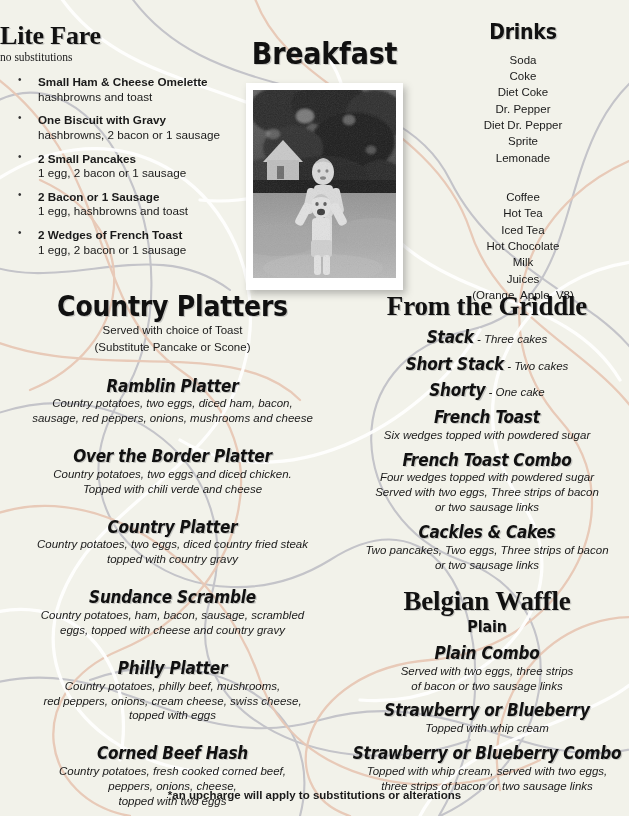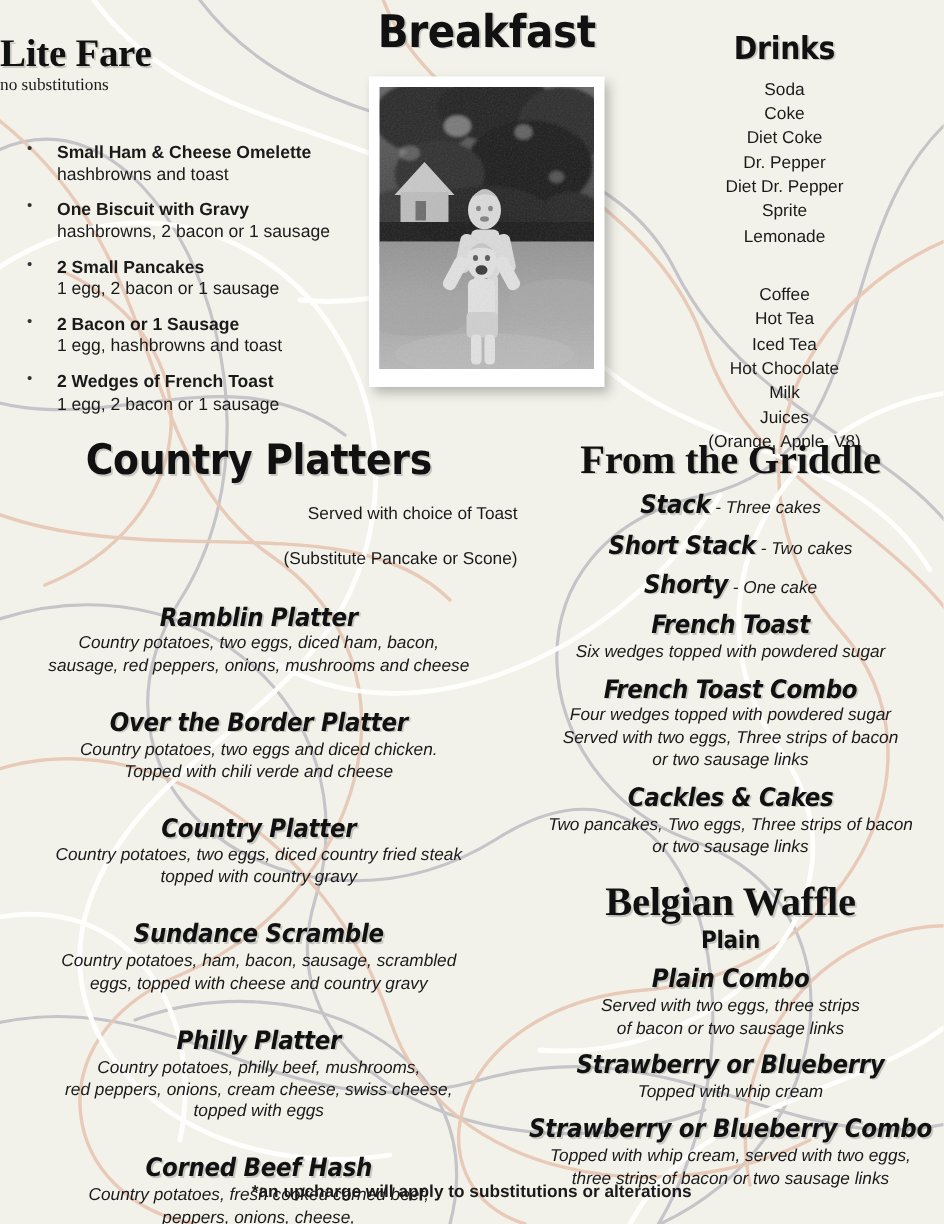--- a/index.html
+++ b/index.html
@@ -41,33 +41,33 @@
   .big-head   { font-size:27px; line-height:1.04; }
   .item-head  { font-size:17px; line-height:1.1; }
   .center     { text-align:left;font-family:Liberation Serif, serif; }
 
   
   #lite-fare {
     position:absolute; left:0; top:22px; width:232px;
   }
   #lite-fare .hd { font-size:26px; }
   #lite-fare .nosub { font-size:11.5px; margin-top:2px; }
-  #lite-fare ul { list-style:none; margin-top:32px; padding-left:18px; }
+  #lite-fare ul { list-style:none; margin-top:12px; padding-left:18px; }
   #lite-fare li { margin-bottom:9px; position:relative; padding-left:20px; }
   #lite-fare li:before {
     content:"\2022";
     position:absolute; left:0; top:-1px;
     font-size:10px; color:#333;
   }
   .lf-name { font-size:11.7px; font-weight:bold; line-height:1.25; }
   .lf-desc { font-size:11.7px; line-height:1.25; }
 
   
   #breakfast {
-    position:absolute; left:232px; top:4px; width:185px;
+    position:absolute; left:232px; top:36px; width:185px;
     text-align:center;
   }
   #breakfast .hd { font-size:30px; }
   .photo-frame {
     width:157px; height:207px;
     margin:12px auto 0;
     background:#fff;
     padding:7px 7px 12px 7px;
     box-shadow:3px 4px 7px rgba(90,90,90,.38);
   }
@@ -88,21 +88,21 @@
   .drink-list { margin-top:8px; }
   .drink-list li { list-style:none; font-size:11.5px; line-height:1.42; }
   .drink-gap { height:15px; }
 
   
   #country {
     position:absolute; left:0; top:292px; width:345px;
     text-align:center;
   }
   #country .hd { font-size:28px; }
-  #country .note { font-size:11.5px; line-height:1.33; margin-top:15px;text-align:right; }
+  #country .note { font-size:11.5px; line-height:1.33; margin-top:2px; }
   .platter { margin-top:21px;font-style:italic; }
   .platter .nm { font-size:17px; }
   .platter .ds { font-size:11.5px; line-height:1.3; margin-top:1px; }
 
   
   #griddle {
     position:absolute; left:345px; top:292px; width:284px;
     text-align:center;
   }
   #griddle .hd { font-size:27px;font-family:Liberation Serif, serif; }

